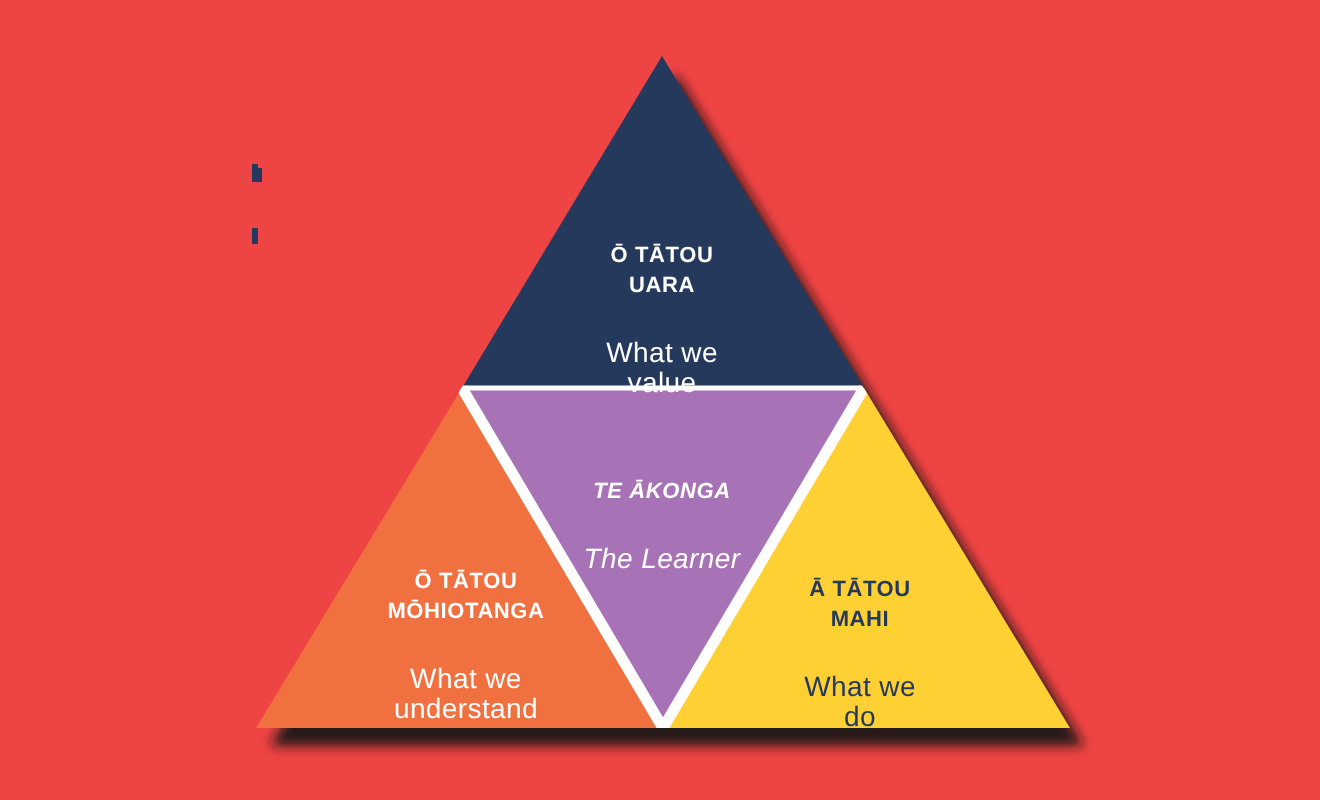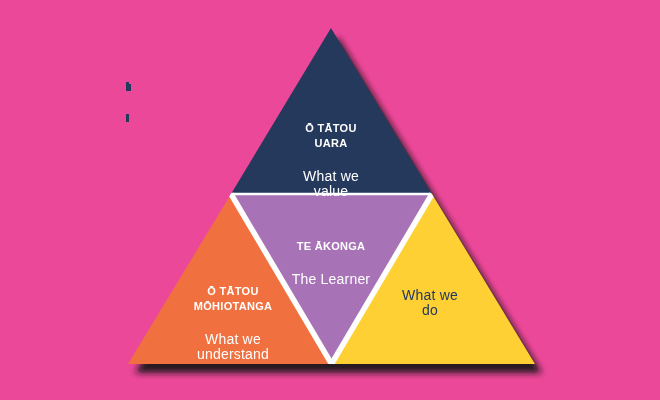--- a/index.html
+++ b/index.html
@@ -32,28 +32,28 @@
     line-height: 15px;
     letter-spacing: 0.3px;
   }
   .section-subheading {
     font-size: 14px;
     font-weight: normal;
     line-height: 15px;
     letter-spacing: 0.2px;
   }
   .text-top    { left: 331px; top: 103px; }
-  .text-center { left: 331px; top: 221px; }
+  .text-center { left: 331px; top: 221px; font-style: italic; }
   .text-left   { left: 233px; top: 266px; }
   .text-right  { left: 430px; top: 270px; }
 </style>
 </head>
 <body>
 
-<div class="stage" style="background-color: #ec4899;">
+<div class="stage" style="background-color: #ef4444;">
 
   <svg class="pyramid-svg" width="660" height="400" viewBox="0 0 660 400">
     <defs>
       <clipPath id="tri-clip">
         <polygon points="331,28 128,364 535,364"></polygon>
       </clipPath>
       <filter id="soft-shadow" x="-20%" y="-20%" width="140%" height="140%">
         <feGaussianBlur stdDeviation="3"></feGaussianBlur>
       </filter>
     </defs>
@@ -91,17 +91,19 @@
   </div>
 
   <div class="section-text text-left" style="color: rgb(255, 255, 255);">
     <div class="section-heading">Ō TĀTOU
 MŌHIOTANGA</div>
     <div class="section-subheading">What we
 understand</div>
   </div>
 
   <div class="section-text text-right" style="color: rgb(36, 57, 92);">
+    <div class="section-heading">Ā TĀTOU
+MAHI</div>
     <div class="section-subheading">What we
 do</div>
   </div>
 
 </div>
 
 </body></html>

